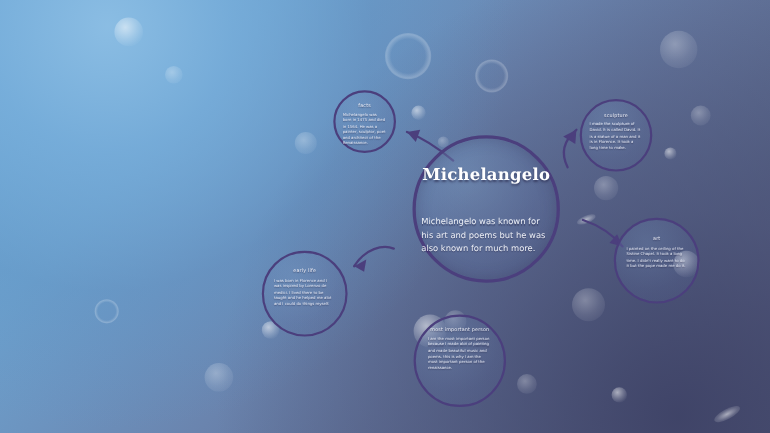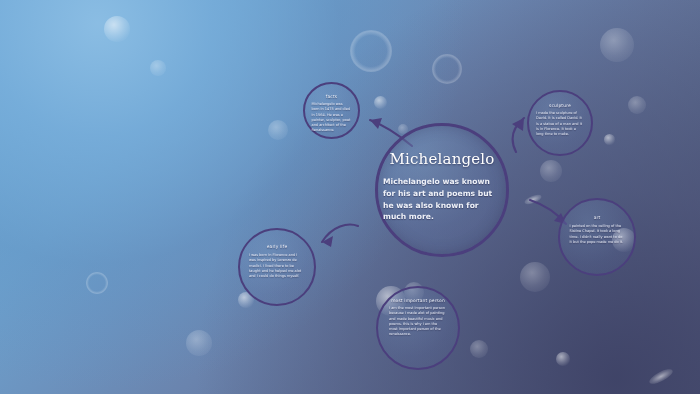--- a/index.html
+++ b/index.html
@@ -31,21 +31,21 @@
   .bubble.main{
      border:3px solid #4b3f7d;
      background:radial-gradient(circle at 36% 28%, rgba(126,160,200,0.40), rgba(96,118,168,0.30) 55%, rgba(84,100,150,0.22) 100%);
      box-shadow:0 0 14px rgba(40,34,70,0.25) inset;
   }
   .bubble.sat{
      border:2px solid #4b3f7d;
      background:radial-gradient(circle at 38% 30%, rgba(120,152,196,0.30), rgba(92,112,162,0.22) 60%, rgba(82,96,146,0.16) 100%);
   }
   .main-title{
-     font-family:"DejaVu Serif", serif;font-weight:normal;
+     font-family:"DejaVu Serif", serif;font-weight:bold;
      font-size:15px;letter-spacing:.2px;color:#ffffff;
      text-shadow:0 1px 2px rgba(30,26,58,0.55);
   }
   .main-body{
      font-size:7.6px;line-height:1.55;color:#eef1f8;
      text-shadow:0 1px 1px rgba(30,26,58,0.45);
      width:118px;text-align:left;
   }
   .sat-title{font-size:4.4px;color:#eef0f8;letter-spacing:.15px;
      text-shadow:0 1px 1px rgba(30,26,58,0.5);}
@@ -109,21 +109,21 @@
 
   <div class="arrow" style="left:306px;top:216px;width:58px;height:44px;">
     <svg width="58" height="44" viewBox="0 0 58 44">
       <path d="M52 10 C 42 6, 26 10, 16 26"></path>
       <polygon points="16,26 27,20, 25,31"></polygon>
     </svg>
   </div>
 
   <div class="bubble main" style="left:375px;top:123px;width:134px;height:134px;padding-top:24px;">
     <div class="main-title">Michelangelo</div>
-    <div class="main-body" style="margin-top:8px;font-weight:bold;">Michelangelo was known for his art and poems but he was also known for much more.</div>
+    <div class="main-body" style="margin-top:28px;">Michelangelo was known for his art and poems but he was also known for much more.</div>
   </div>
 
   <div class="bubble sat" style="left:303px;top:82px;width:57px;height:57px;padding-top:10px;">
     <div class="sat-title">facts</div>
     <div class="sat-body" style="width:40px;margin-top:3px;">Michelangelo was born in 1475 and died in 1564. He was a painter, sculptor, poet and architect of the Renaissance.</div>
   </div>
 
   <div class="bubble sat" style="left:527px;top:90px;width:66px;height:66px;padding-top:11px;">
     <div class="sat-title">sculpture</div>
     <div class="sat-body" style="width:48px;margin-top:3px;">I made the sculpture of David. It is called David. It is a statue of a man and it is in Florence. It took a long time to make.</div>

